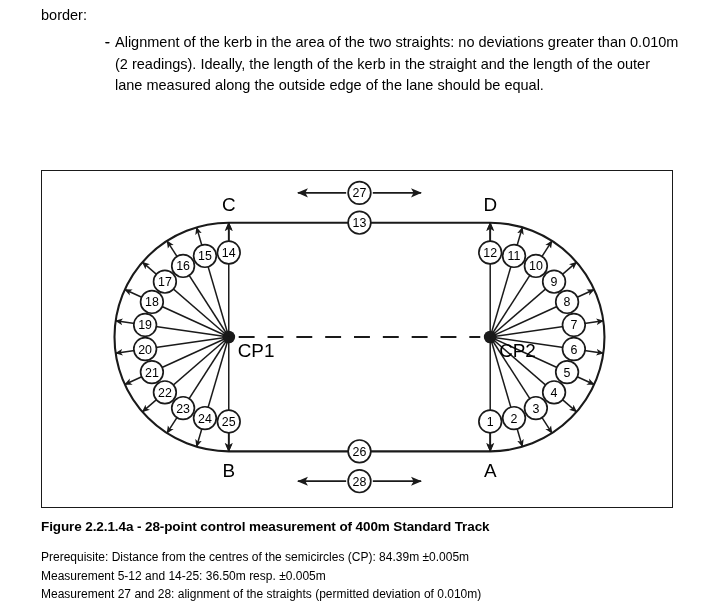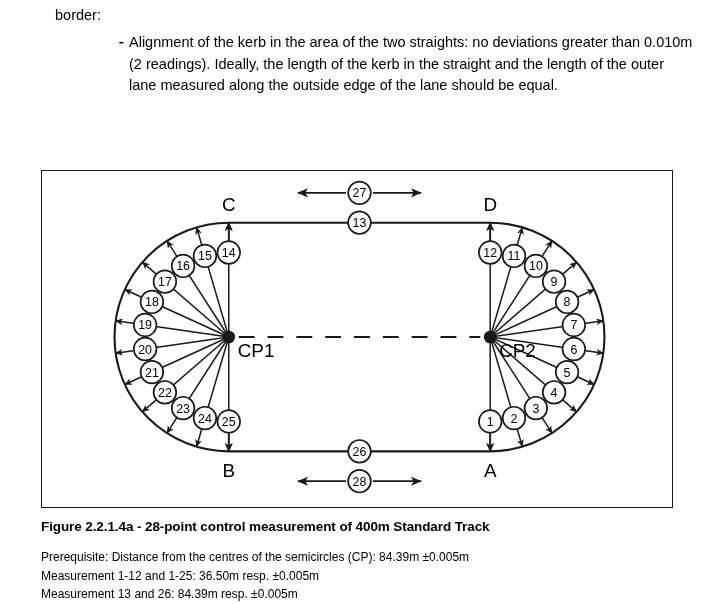--- a/index.html
+++ b/index.html
@@ -13,21 +13,21 @@
     position: relative;
     overflow: hidden;
     font-family: "Liberation Sans", sans-serif;
     color: #000000;
     -webkit-font-smoothing: antialiased;
   }
 
   
   #intro {
     position: absolute;
-    left: 55px;
+    left: 41px;
     top: 0px;
     width: 640px;
   }
   #intro-lead {
     font-size: 14.5px;
     line-height: 22px;
     margin: 4px 0 6px 0;
   }
   .bullet-list {
     margin: 0;
@@ -305,16 +305,15 @@
           <text x="318.5" y="312.5" class="pt-num">28</text>
         </g>
       </g>
   </svg>
 </div>
 
 <div id="figure-caption">Figure 2.2.1.4a - 28-point control measurement of 400m Standard Track</div>
 
 <div id="notes">
     <div class="note-line">Prerequisite: Distance from the centres of the semicircles (CP): 84.39m ±0.005m</div>
-    <div class="note-line">Measurement 1-12 and 1-25: 36.50m resp. ±0.005m</div>
-    <div class="note-line">Measurement 13 and 26: 84.39m resp. ±0.005m</div>
+    <div class="note-line">Measurement 5-12 and 14-25: 36.50m resp. ±0.005m</div>
     <div class="note-line">Measurement 27 and 28: alignment of the straights (permitted deviation of 0.010m)</div>
   </div>
 
 </body></html>

